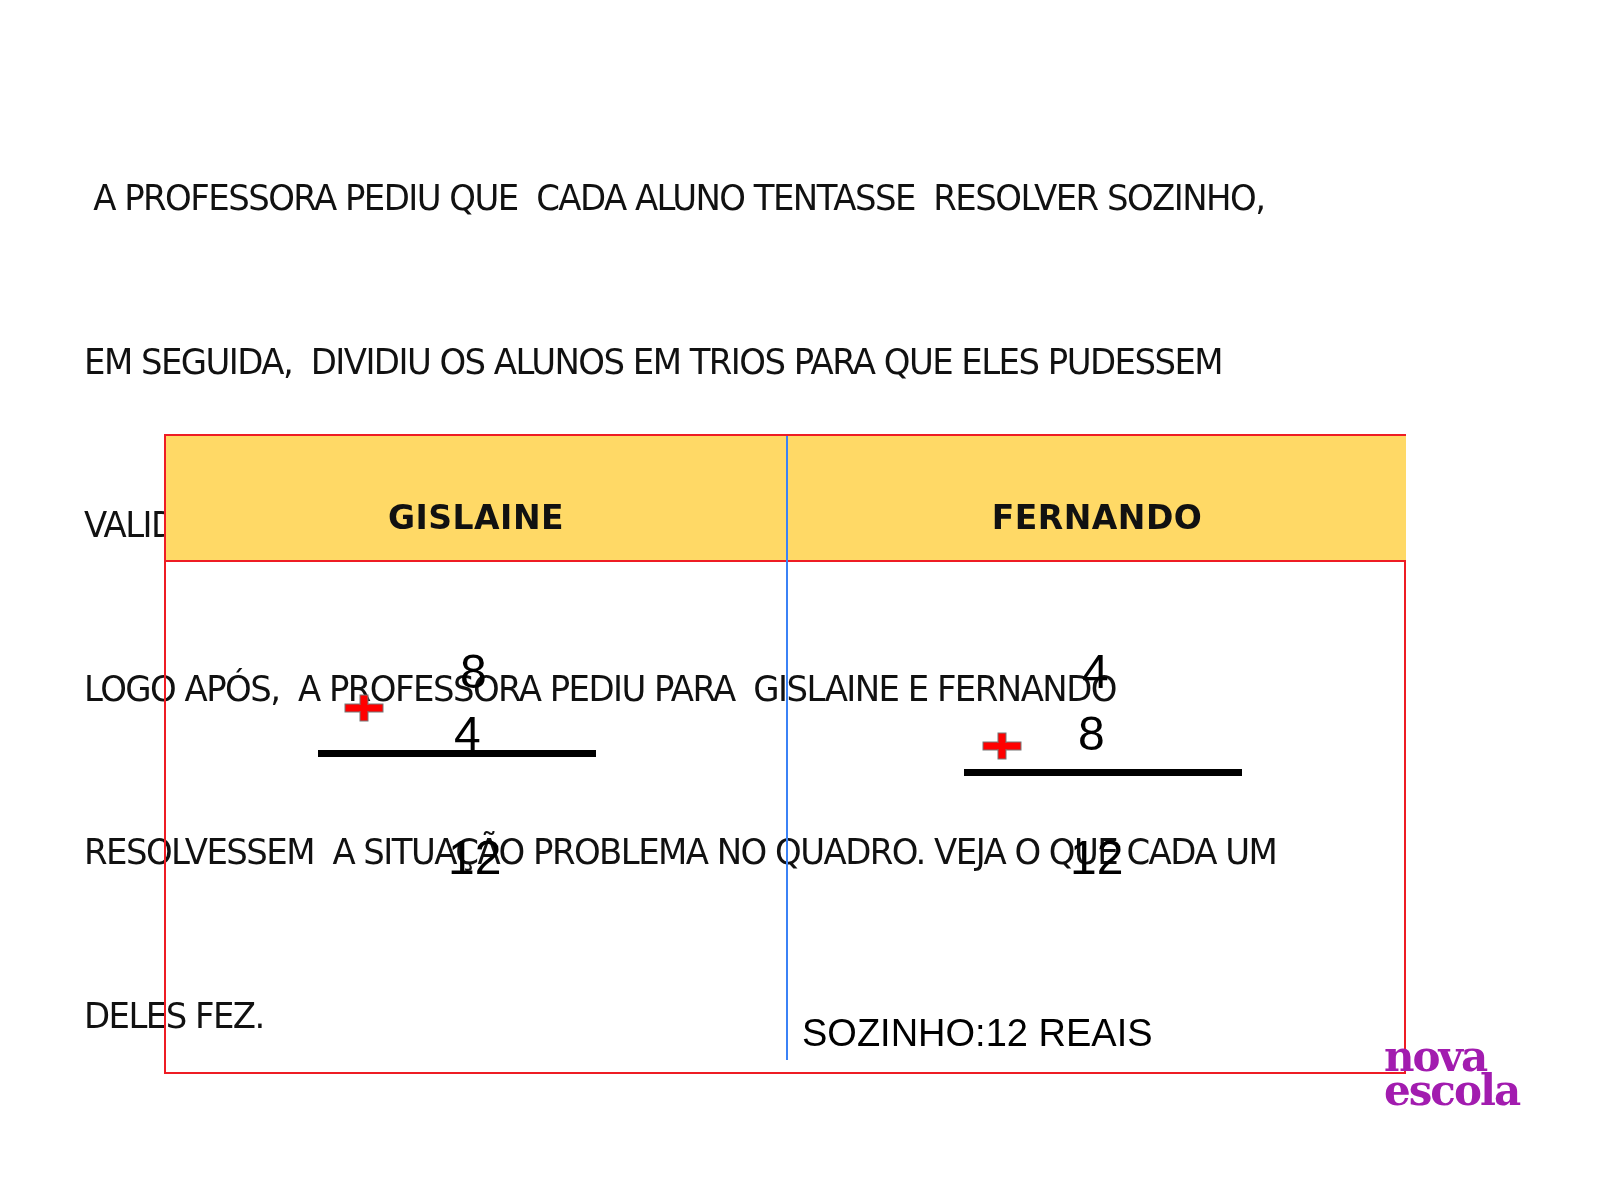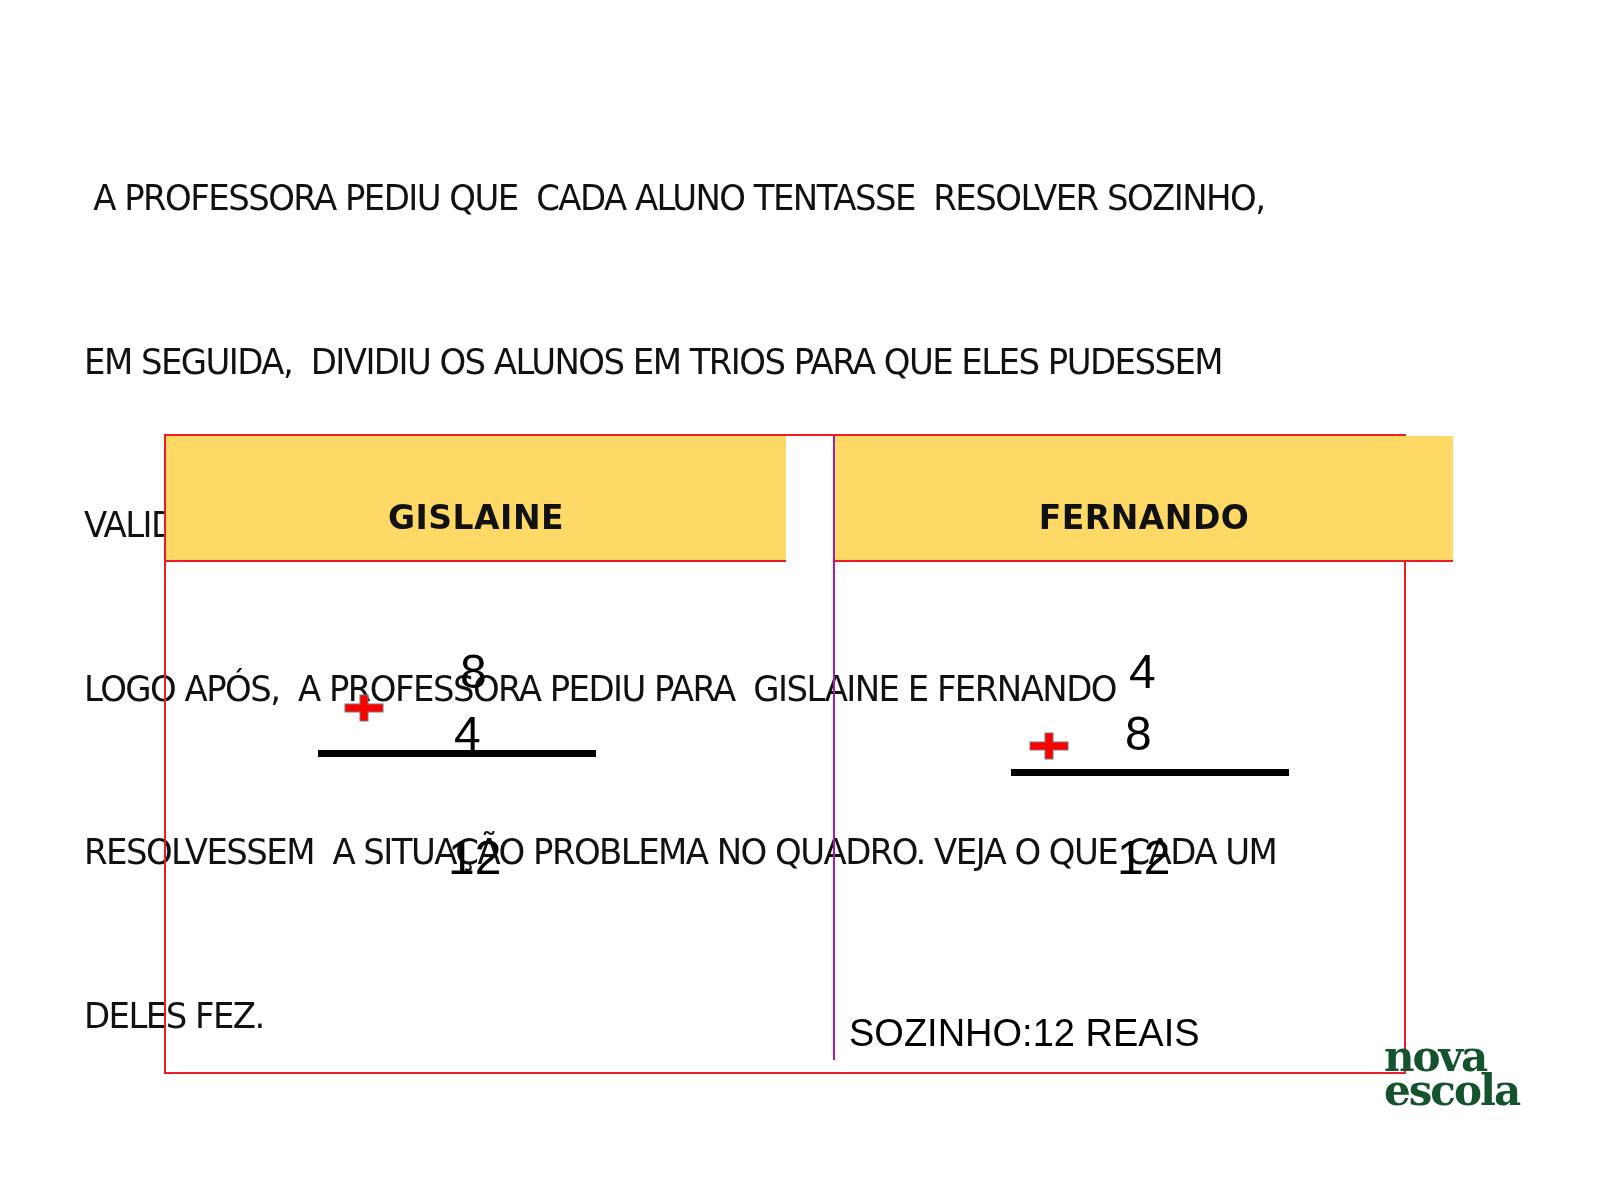--- a/index.html
+++ b/index.html
@@ -15,40 +15,40 @@
     }
     .intro .line { display: block; }
     .board {
       position: absolute; left: 164px; top: 434px; width: 1242px; height: 640px;
       box-sizing: border-box; border: 2px solid #ee1c24;
     }
     .col {
       position: absolute; top: 0; bottom: 12px; width: 620px; box-sizing: border-box;
     }
     .col.left { left: 0; }
-    .col.right { left: 620px; border-left: 2px solid #a21caf; margin-left: 47px; }
+    .col.right { left: 620px; border-left: 2px solid #3b82f6; }
     .header {
       position: absolute; left: 0; right: 0; top: 0; height: 126px;
       background: #ffd966; border-bottom: 2px solid #ee1c24; box-sizing: border-box;
     }
     .header span {
       position: absolute; left: 0; right: 0; top: 62px; text-align: center;
       font-family: "DejaVu Sans", sans-serif; font-weight: bold; font-size: 33px; letter-spacing: 0.5px;
     }
     .num {
       position: absolute; font-family: "Liberation Sans", sans-serif; font-size: 48px; line-height: 1; color: #000;
     }
     .bar { position: absolute; height: 7px; background: #000; }
     .plus { position: absolute; width: 40px; height: 28px; }
     .answer {
       position: absolute; left: 14px; top: 578px;
       font-family: "Liberation Sans", sans-serif; font-size: 38px; line-height: 1; color: #000;
     }
     .logo {
-      position: absolute; left: 1384px; top: 1040px; color: #14532d;
+      position: absolute; left: 1384px; top: 1040px; color: #a21caf;
       font-family: "DejaVu Serif", serif; font-weight: bold; font-size: 42px; line-height: 34px; letter-spacing: -2px;
     }
     .logo span { display: block; }
   </style>
 </head>
 <body>
 
 <div class="intro">
   <span class="line"> A PROFESSORA PEDIU QUE  CADA ALUNO TENTASSE  RESOLVER SOZINHO,</span>
   <span class="line">EM SEGUIDA,  DIVIDIU OS ALUNOS EM TRIOS PARA QUE ELES PUDESSEM</span>

